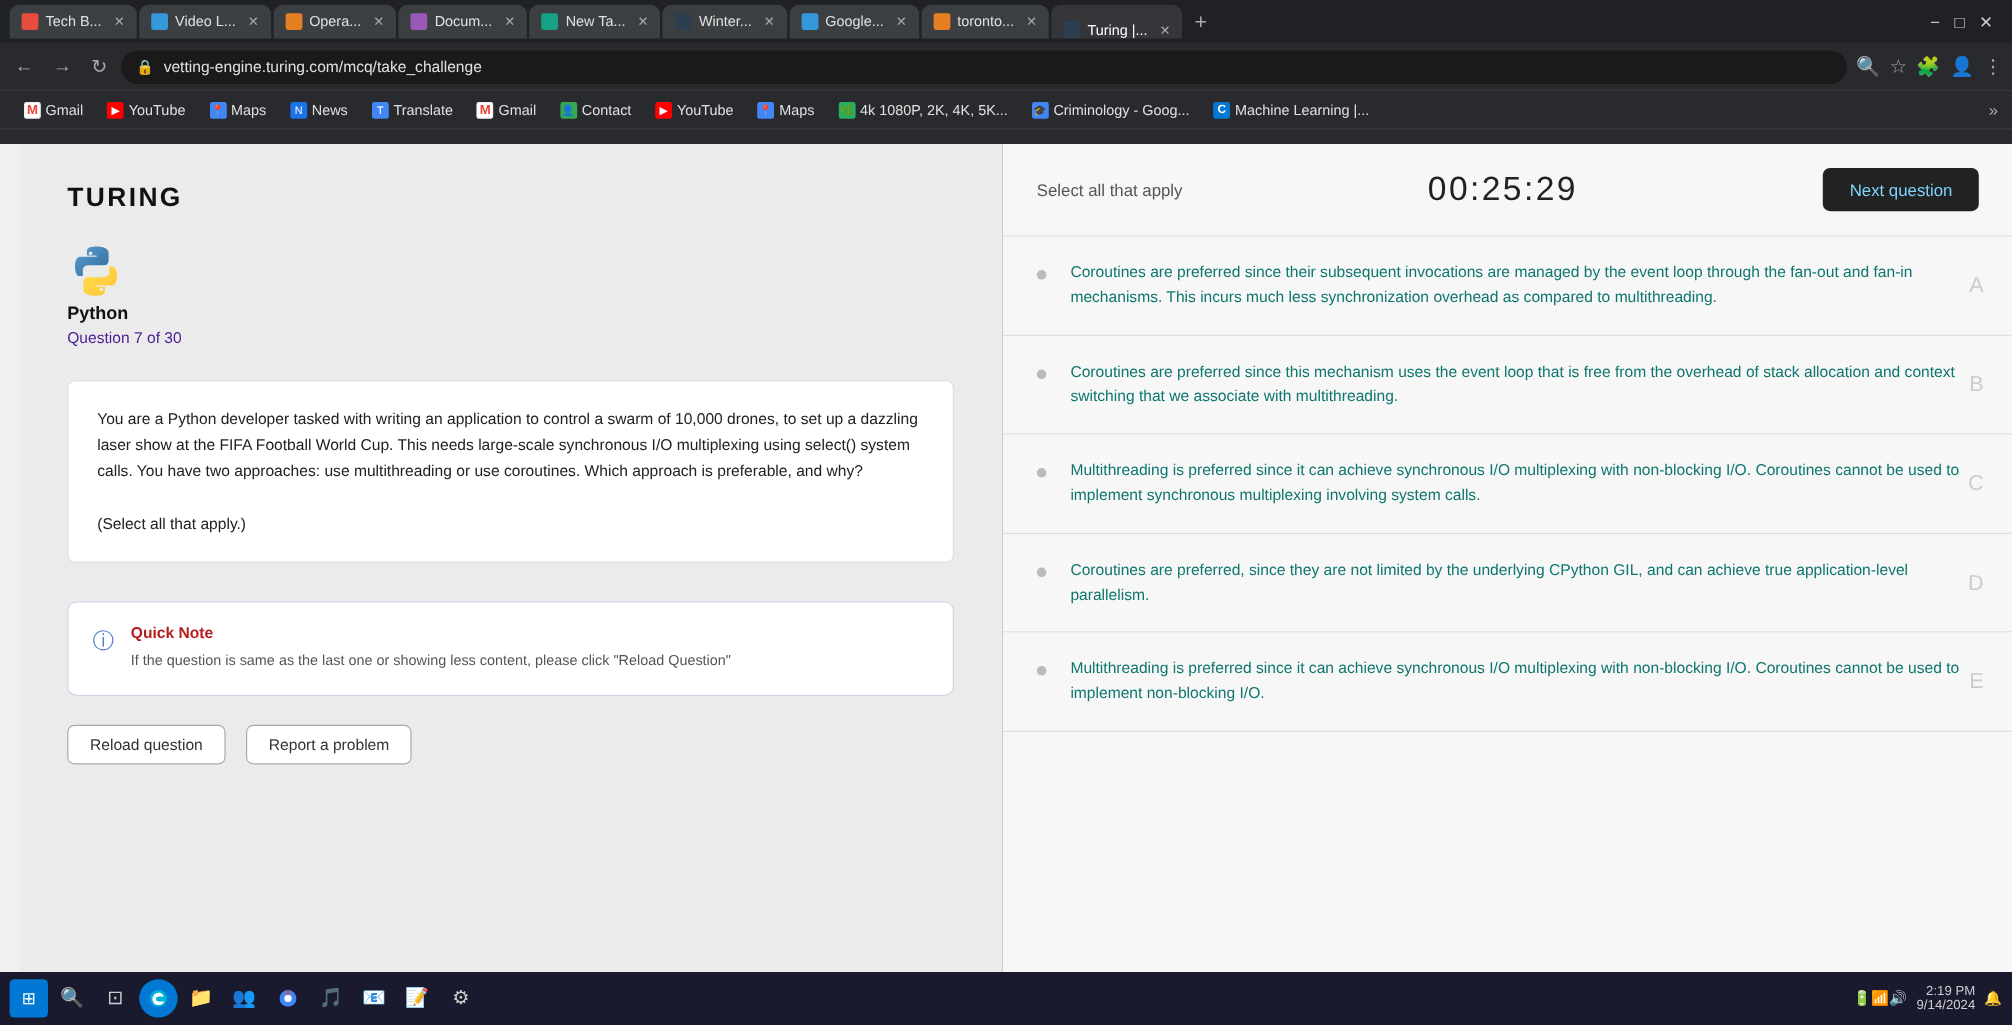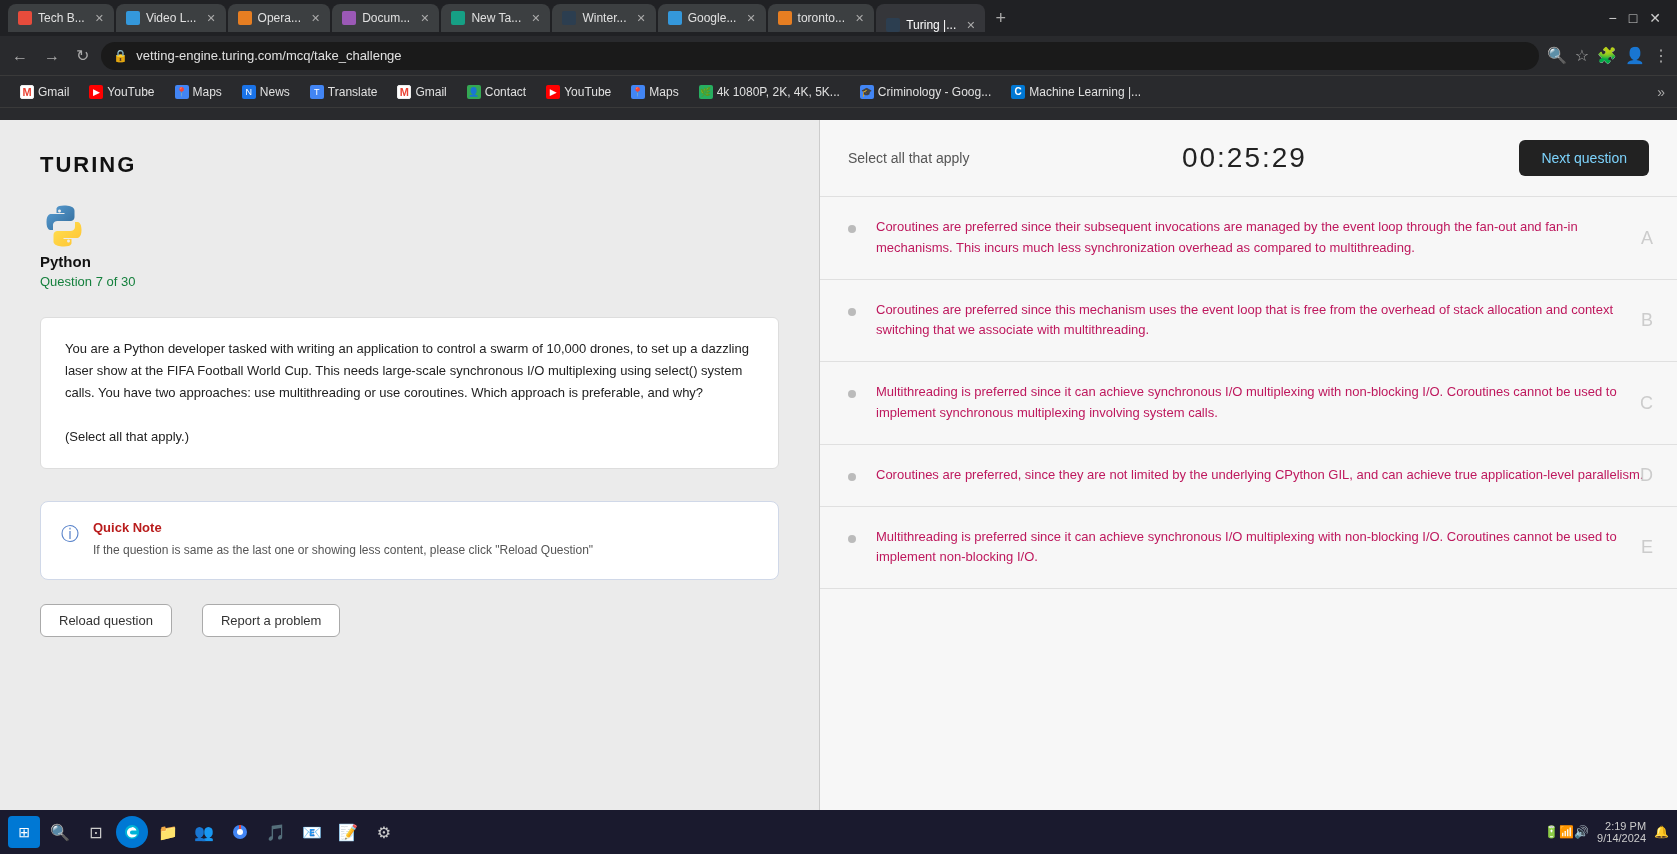--- a/index.html
+++ b/index.html
@@ -22,45 +22,45 @@
     .url-bar .lock-icon { color: #aaa; font-size: 12px; }
     .nav-icons-right { display: flex; gap: 8px; color: #aaa; font-size: 16px; }
     .nav-icons-right span { cursor: pointer; }
 
     .bookmarks-bar { display: flex; align-items: center; height: 32px; background: #292a2d; padding: 0 12px; gap: 4px; overflow: hidden; border-bottom: 1px solid #3a3a3a; }
     .bookmark { display: flex; align-items: center; gap: 4px; padding: 4px 8px; border-radius: 4px; color: #e0e0e0; font-size: 12px; cursor: pointer; white-space: nowrap; }
     .bm-icon { width: 14px; height: 14px; border-radius: 2px; flex-shrink: 0; display: flex; align-items: center; justify-content: center; font-size: 10px; }
     .bm-more { color: #aaa; font-size: 14px; cursor: pointer; margin-left: auto; }
 
     
-    .page { display: flex; height: calc(854px - 120px); background: #f0f0f0; }
+    .page { display: flex; height: calc(854px - 120px); background: #f0f0f0; padding-left: 16px; }
 
     
     .left-panel { width: 820px; background: #ebebeb; padding: 32px 40px 24px; border-right: 1px solid #ccc; overflow-y: auto; flex-shrink: 0; }
     .turing-logo { font-size: 22px; font-weight: 700; letter-spacing: 2px; color: #111; margin-bottom: 24px; }
     .subject-label { font-size: 15px; font-weight: 600; color: #111; margin-bottom: 4px; }
-    .question-counter { font-size: 13px; color: #15803d; margin-bottom: 28px; }
+    .question-counter { font-size: 13px; color: #4c1d95; margin-bottom: 28px; }
     .question-text { font-size: 13px; line-height: 1.7; color: #222; background: #fff; border: 1px solid #ddd; border-radius: 6px; padding: 20px 24px; margin-bottom: 32px; }
     .quick-note-box { background: #fff; border: 1px solid #d0d8e8; border-radius: 8px; padding: 18px 20px; margin-bottom: 24px; display: flex; gap: 14px; }
     .info-icon { color: #5580c9; font-size: 18px; flex-shrink: 0; margin-top: 2px; }
     .quick-note-title { font-size: 13px; font-weight: 600; color: #b91c1c; margin-bottom: 6px; }
     .quick-note-text { font-size: 12px; color: #555; line-height: 1.6; }
-    .bottom-buttons { display: flex; gap: 30px; margin-top: 8px; }
+    .bottom-buttons { display: flex; gap: 17px; margin-top: 8px; }
     .btn-outline { padding: 8px 18px; border: 1px solid #aaa; border-radius: 6px; background: #fff; color: #333; font-size: 13px; cursor: pointer; }
 
     
     .right-panel { flex: 1; background: #f7f7f7; overflow-y: auto; position: relative; }
     .right-header { display: flex; align-items: center; justify-content: space-between; padding: 20px 28px; background: #f7f7f7; border-bottom: 1px solid #e0e0e0; }
     .select-all-text { font-size: 14px; color: #555; }
     .timer { font-size: 28px; font-weight: 300; color: #222; letter-spacing: 2px; }
     .next-btn { background: #222; color: #7dd3fc; border: none; border-radius: 6px; padding: 10px 22px; font-size: 14px; font-weight: 500; cursor: pointer; }
 
     .answers-list { padding: 0; }
     .answer-item { display: flex; align-items: flex-start; padding: 20px 28px; border-bottom: 1px solid #e0e0e0; gap: 20px; cursor: pointer; position: relative; }
-    .answer-text { font-size: 13px; color: #be185d; line-height: 1.6; flex: 1; }
+    .answer-text { font-size: 13px; color: #0f766e; line-height: 1.6; flex: 1; }
     .answer-letter { position: absolute; right: 24px; top: 50%; transform: translateY(-50%); font-size: 18px; font-weight: 300; color: #ccc; }
 
     
     .python-logo { width: 48px; height: 48px; }
 
     
     .taskbar { position: fixed; bottom: 0; width: 1677px; height: 44px; background: #1a1a2e; display: flex; align-items: center; padding: 0 8px; gap: 4px; z-index: 100; }
     .taskbar-icon { width: 32px; height: 32px; display: flex; align-items: center; justify-content: center; border-radius: 4px; cursor: pointer; font-size: 16px; }
     .taskbar-right { margin-left: auto; display: flex; align-items: center; gap: 8px; color: #ccc; font-size: 12px; }
     .time-display { display: flex; flex-direction: column; align-items: flex-end; font-size: 11px; color: #ccc; }

